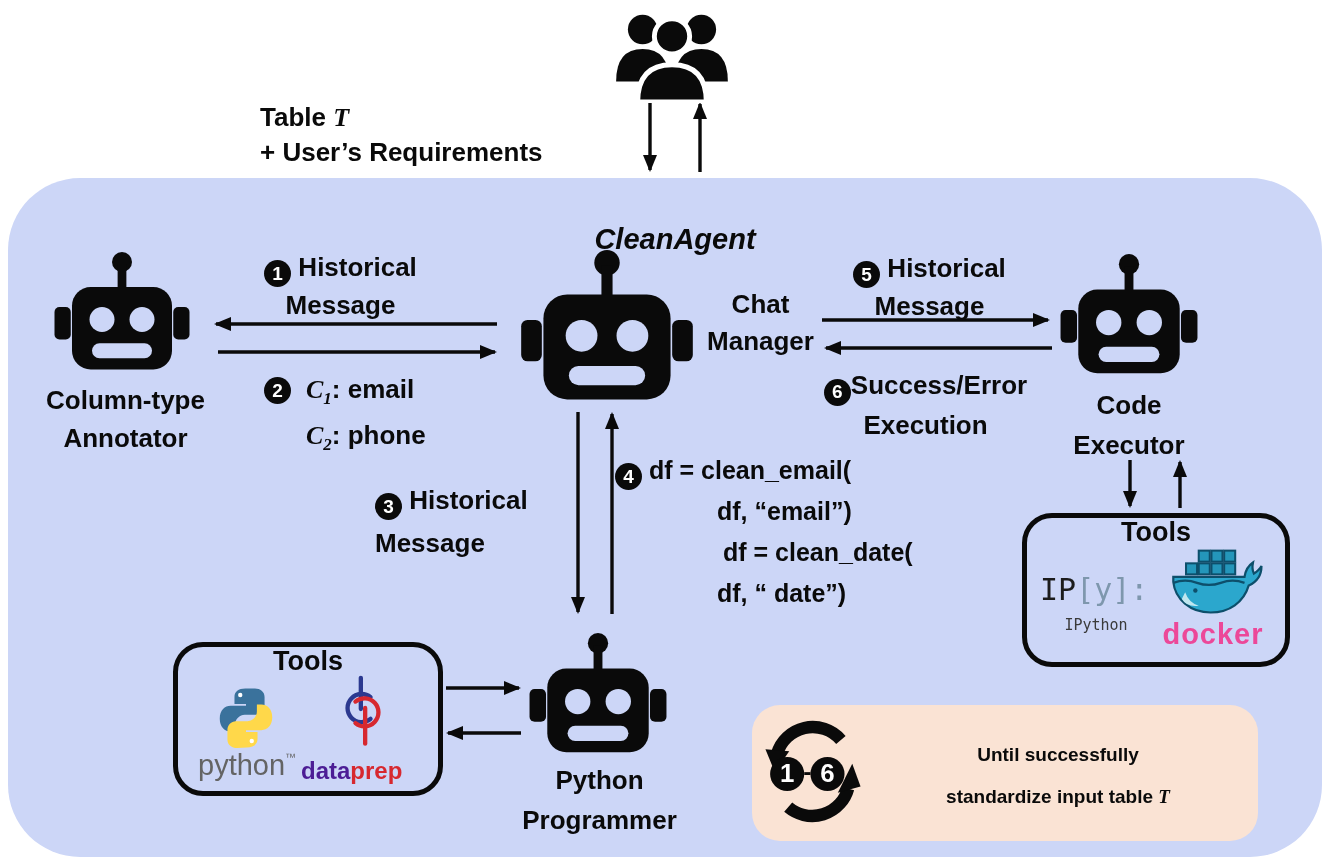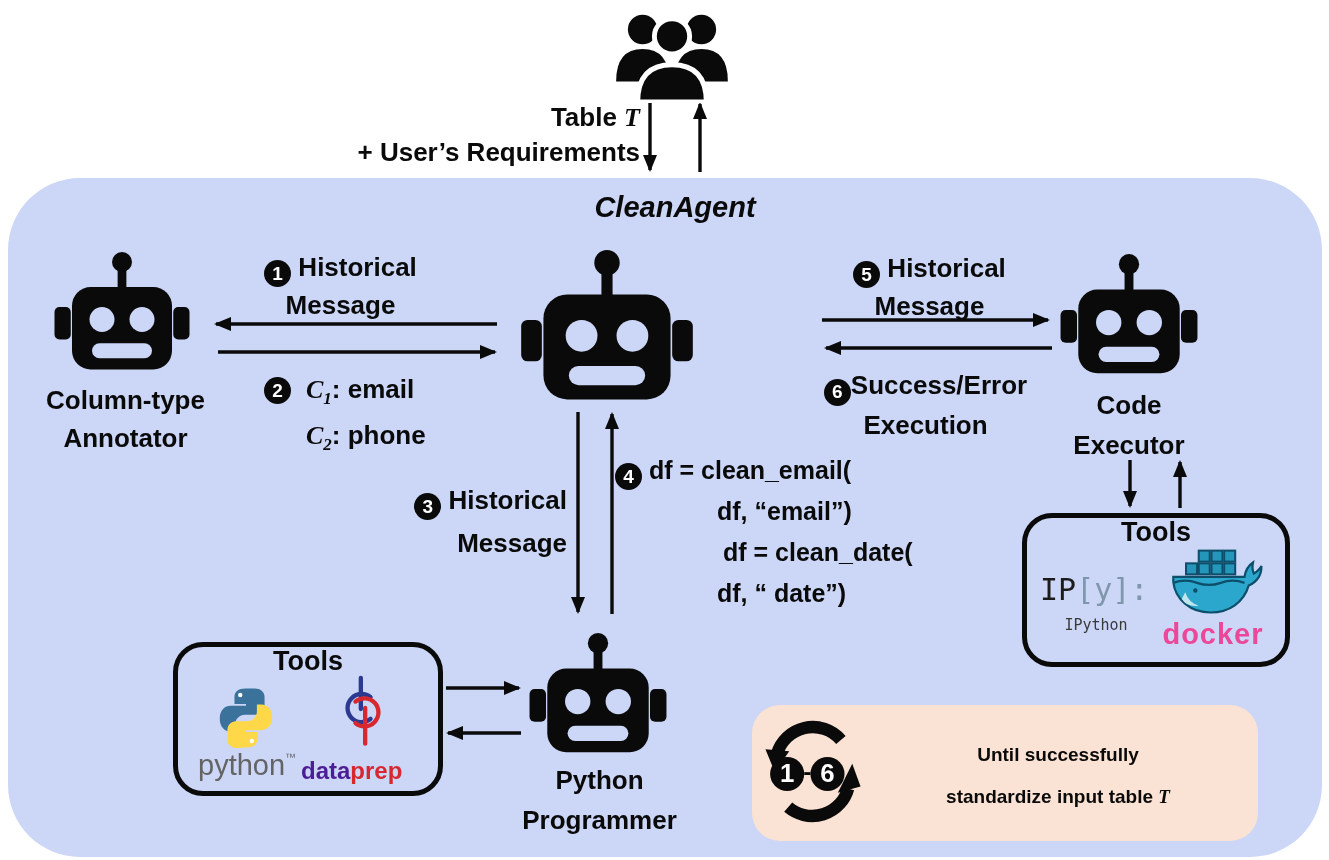--- a/index.html
+++ b/index.html
@@ -14,22 +14,22 @@
   }
   .loop-box{
     left:752px;top:705px;width:506px;height:136px;
     background:#fae3d4;border-radius:28px;
   }
   .tools-box{
     border:5px solid #0a0a0a;border-radius:30px;background:transparent;
   }
   .lbl{font-size:26px;font-weight:bold;line-height:38px;white-space:nowrap;}
   .center{text-align:center;}
-  .right{text-align:right;}
-  .title{font-size:29px;font-weight:bold;font-style:italic;}
+  .right{text-align:left;}
+  .title{font-size:29px;font-weight:bold;font-style:italic;margin-top:32px;}
   .math{font-family:"Liberation Serif",serif;font-style:italic;font-weight:bold;}
   .badge{
     display:inline-flex;width:27px;height:27px;border-radius:50%;
     background:#0a0a0a;color:#ffffff;align-items:center;justify-content:center;
     font-size:19px;font-weight:bold;vertical-align:-4px;
   }
   .code{font-size:25px;font-weight:bold;line-height:41px;white-space:nowrap;}
   .tools-title{font-size:27px;font-weight:bold;}
   .pytext{font-size:29px;color:#646464;white-space:nowrap;}
   .pytm{font-size:11px;vertical-align:14px;color:#646464;}
@@ -117,20 +117,24 @@
       <use href="#robot-symbol"></use>
     </svg>
   <svg class="abs" style="left:527px;top:633px" width="142" height="127" viewBox="0 0 112 100">
       <use href="#robot-symbol"></use>
     </svg>
 
   <div class="abs lbl center" style="left:28px;top:381px;width:195px">
     <div>Column-type</div>
     <div>Annotator</div>
   </div>
+  <div class="abs lbl center" style="left:698px;top:286px;width:125px;line-height:37px">
+    <div>Chat</div>
+    <div>Manager</div>
+  </div>
   <div class="abs lbl center" style="left:1058px;top:385px;width:142px;line-height:40px">
     <div>Code</div>
     <div>Executor</div>
   </div>
   <div class="abs lbl center" style="left:502px;top:760px;width:195px;line-height:40px">
     <div>Python</div>
     <div>Programmer</div>
   </div>
 
   <div class="abs lbl center" style="left:238px;top:249px;width:205px;line-height:37px">

